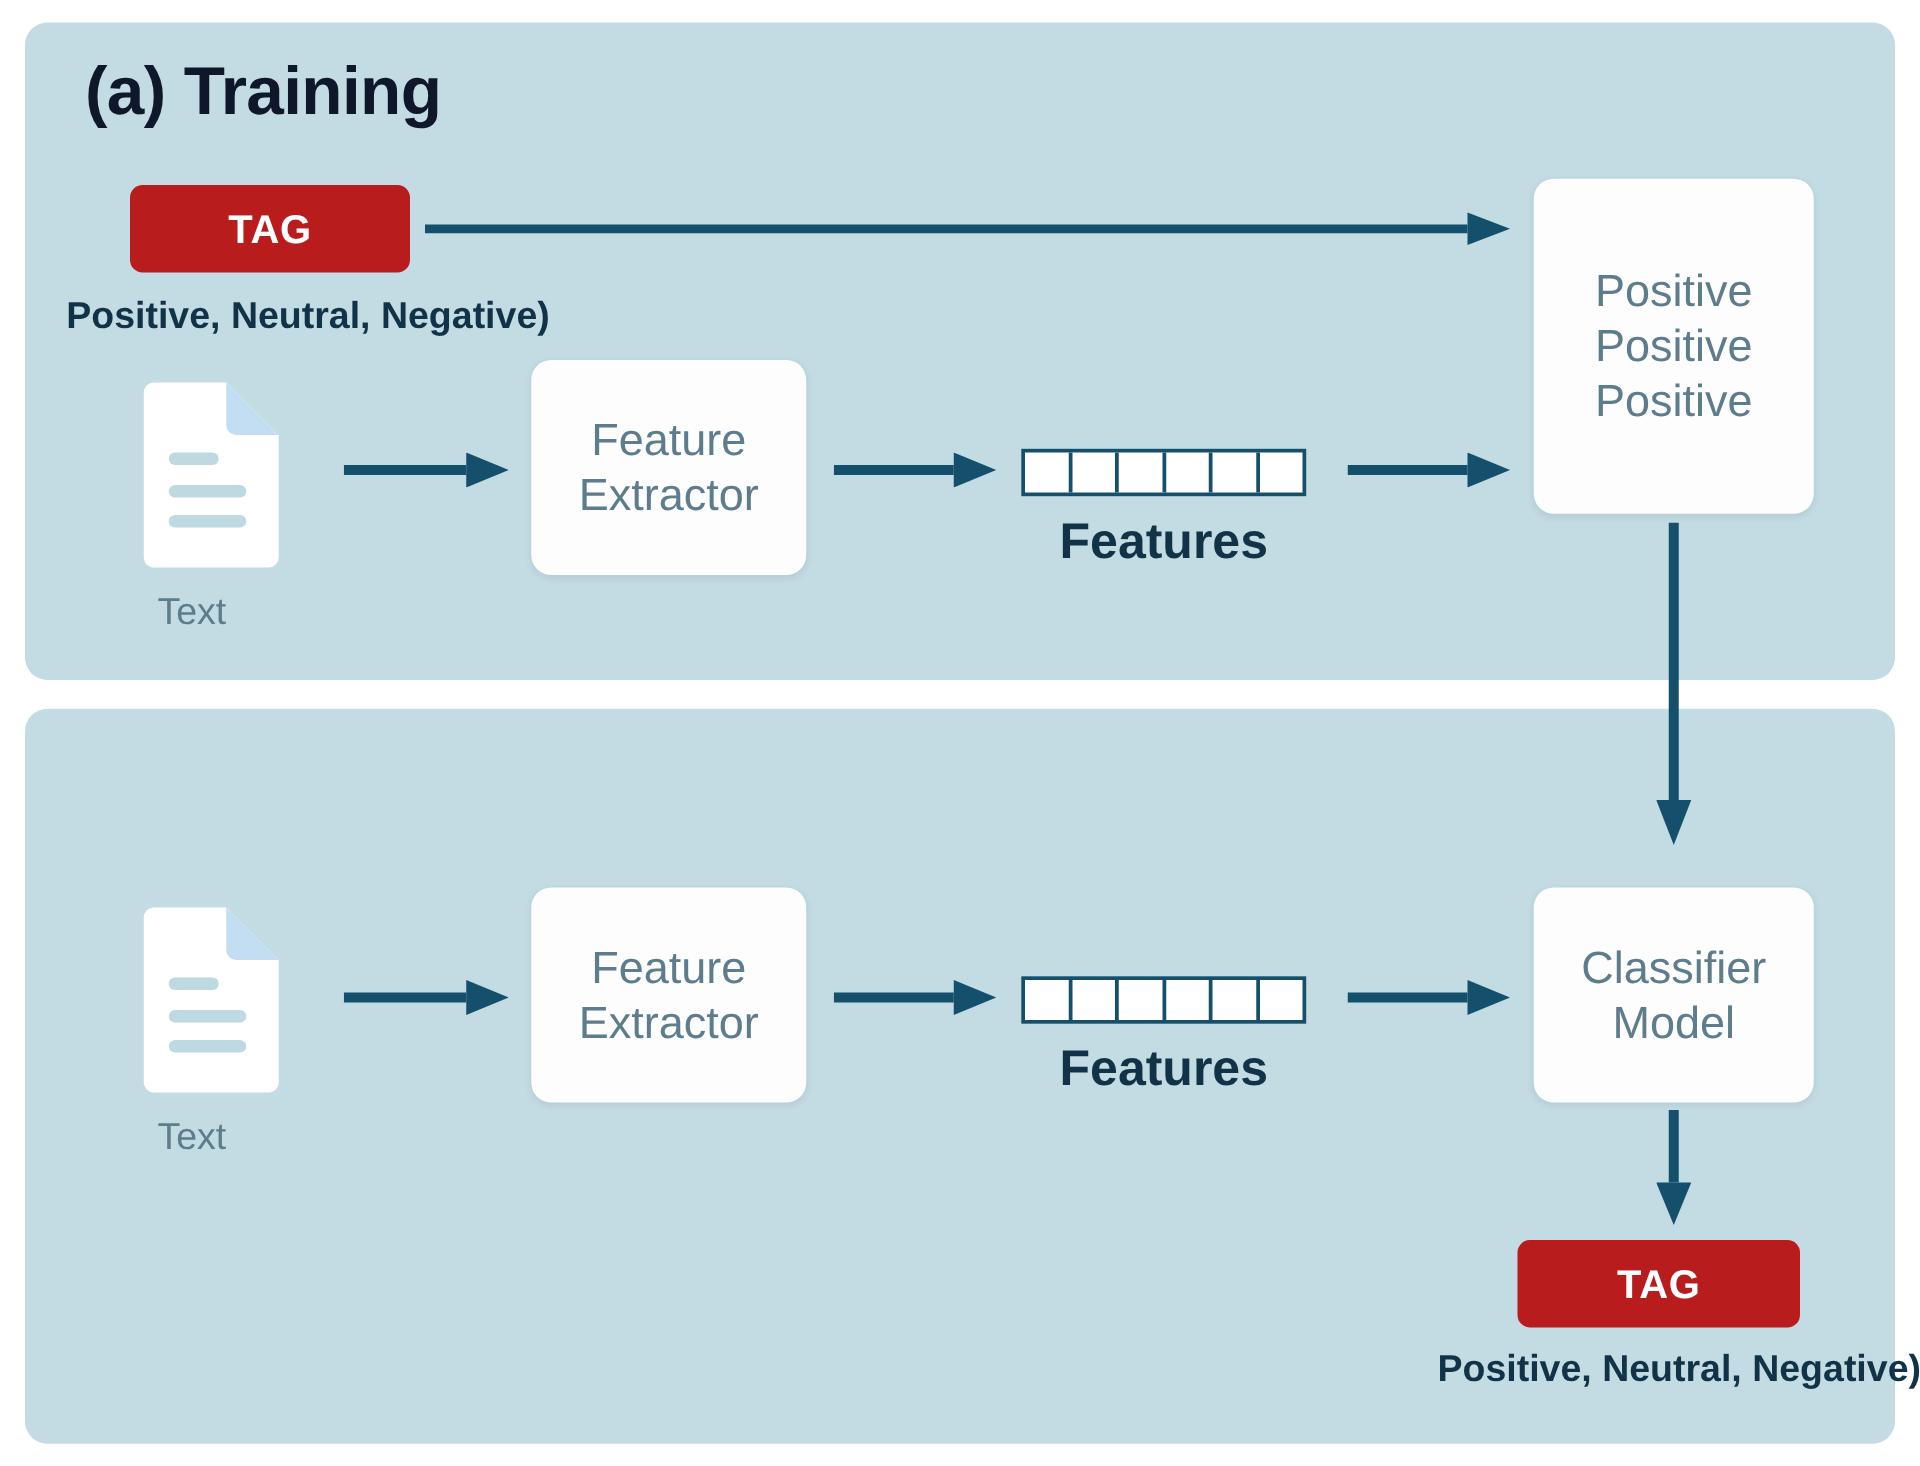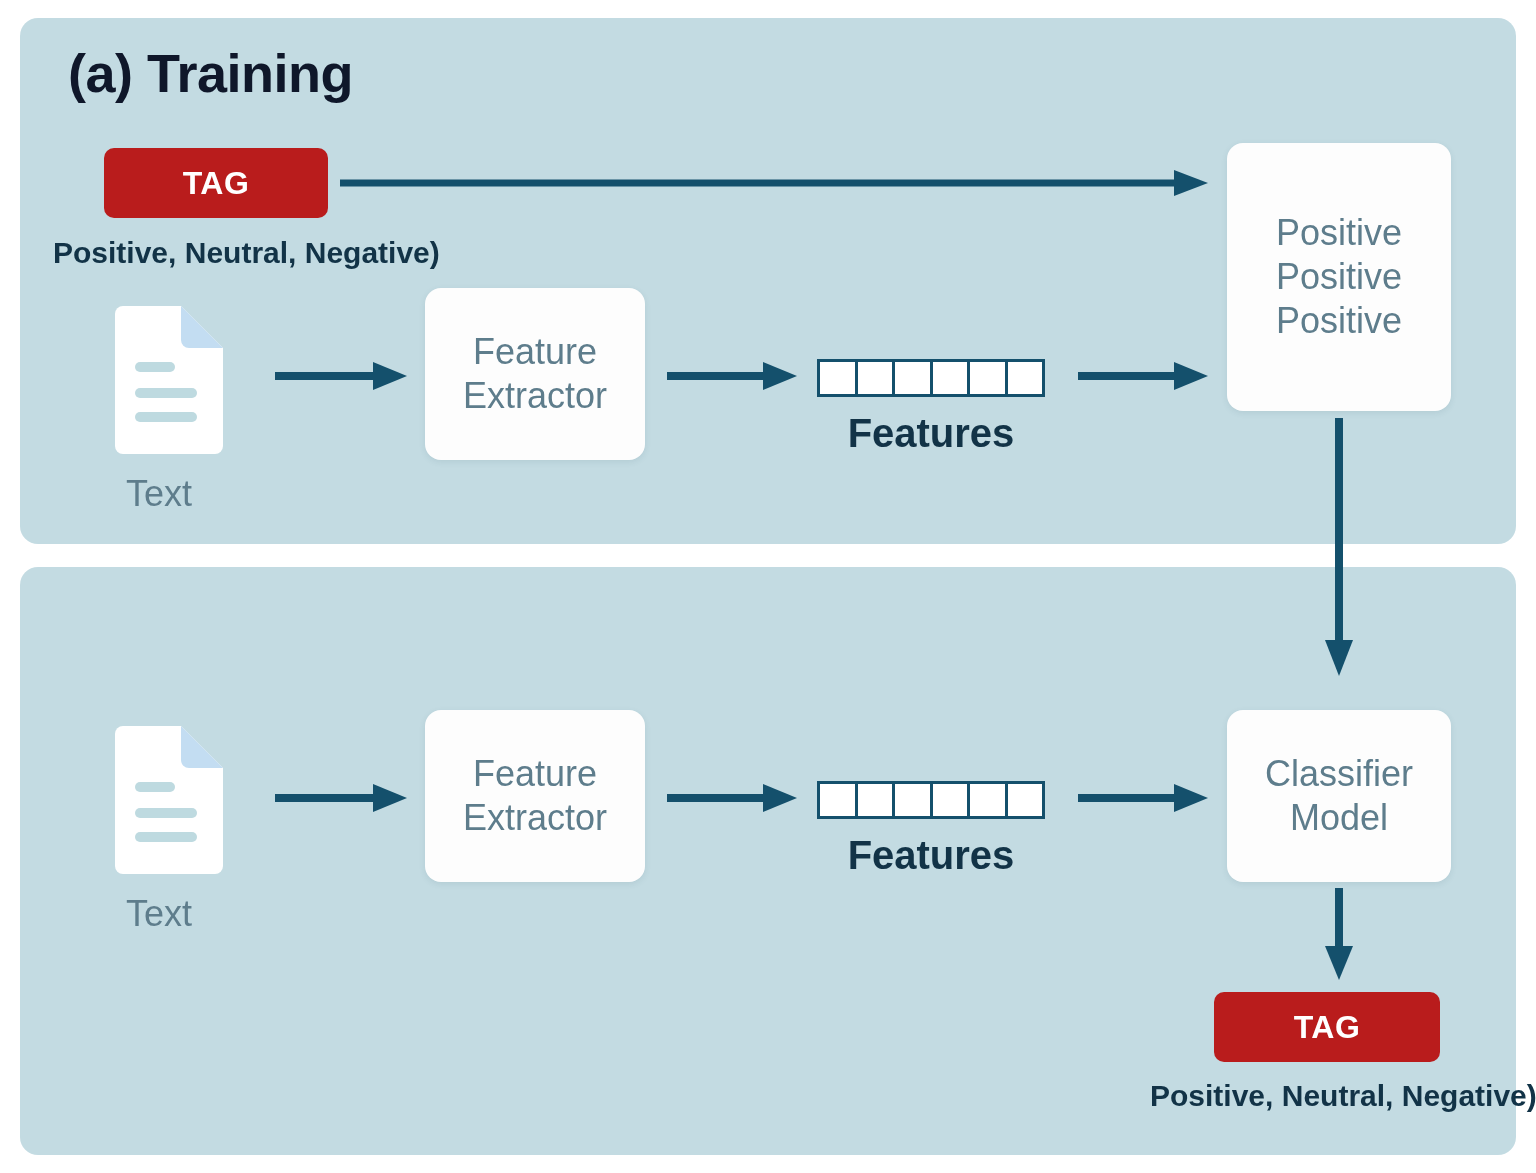--- a/index.html
+++ b/index.html
@@ -90,21 +90,21 @@
   .doc-icon {
     position: absolute;
     width: 124px;
     height: 152px;
   }
   #doc-training { left: 107px; top: 304px; }
   #doc-prediction { left: 107px; top: 724px; }
 
   .doc-label {
     position: absolute;
-    font-size: 36px;
+    font-size: 30px;
     font-weight: 400;
     color: #5e7d8c;
     white-space: nowrap;
   }
   #doc-label-training { left: 126px; top: 473px; }
   #doc-label-prediction { left: 126px; top: 893px; }
 
   
   .proc-box {
     position: absolute;

